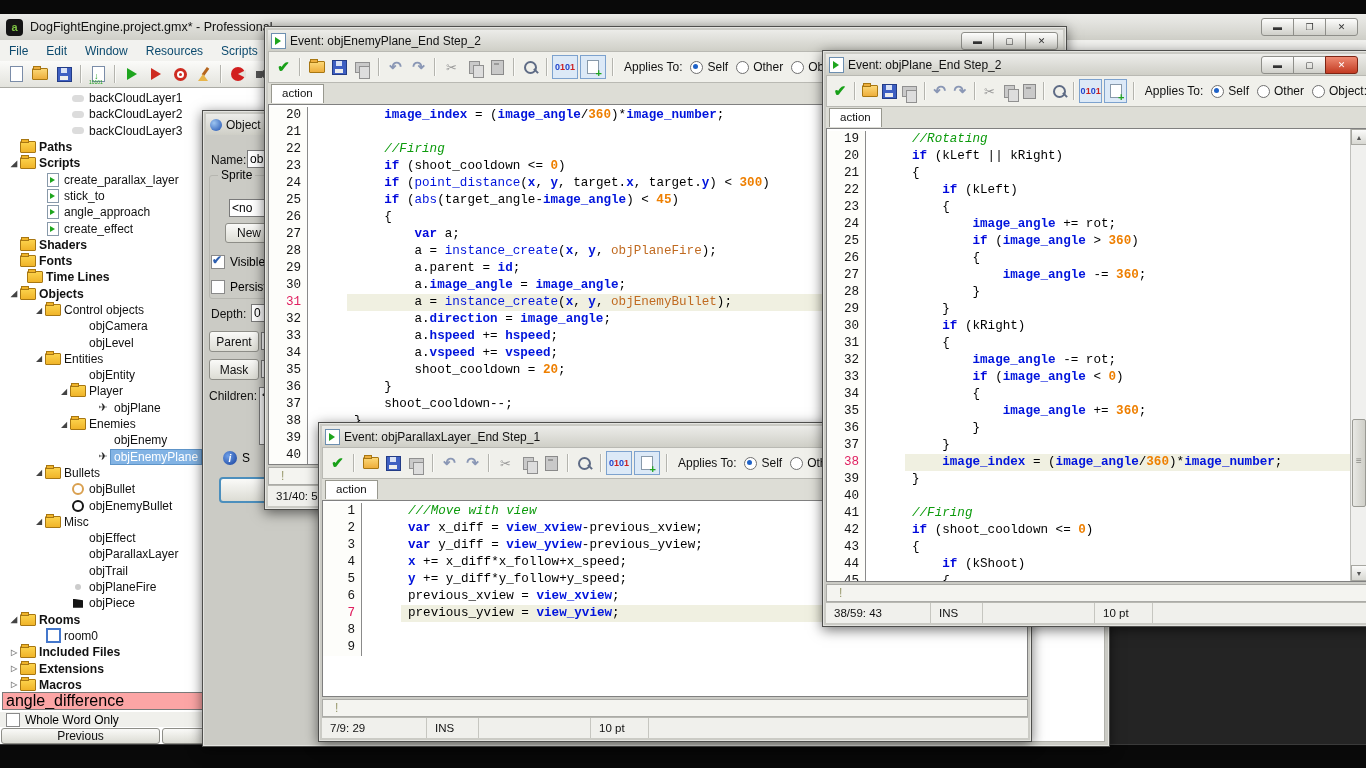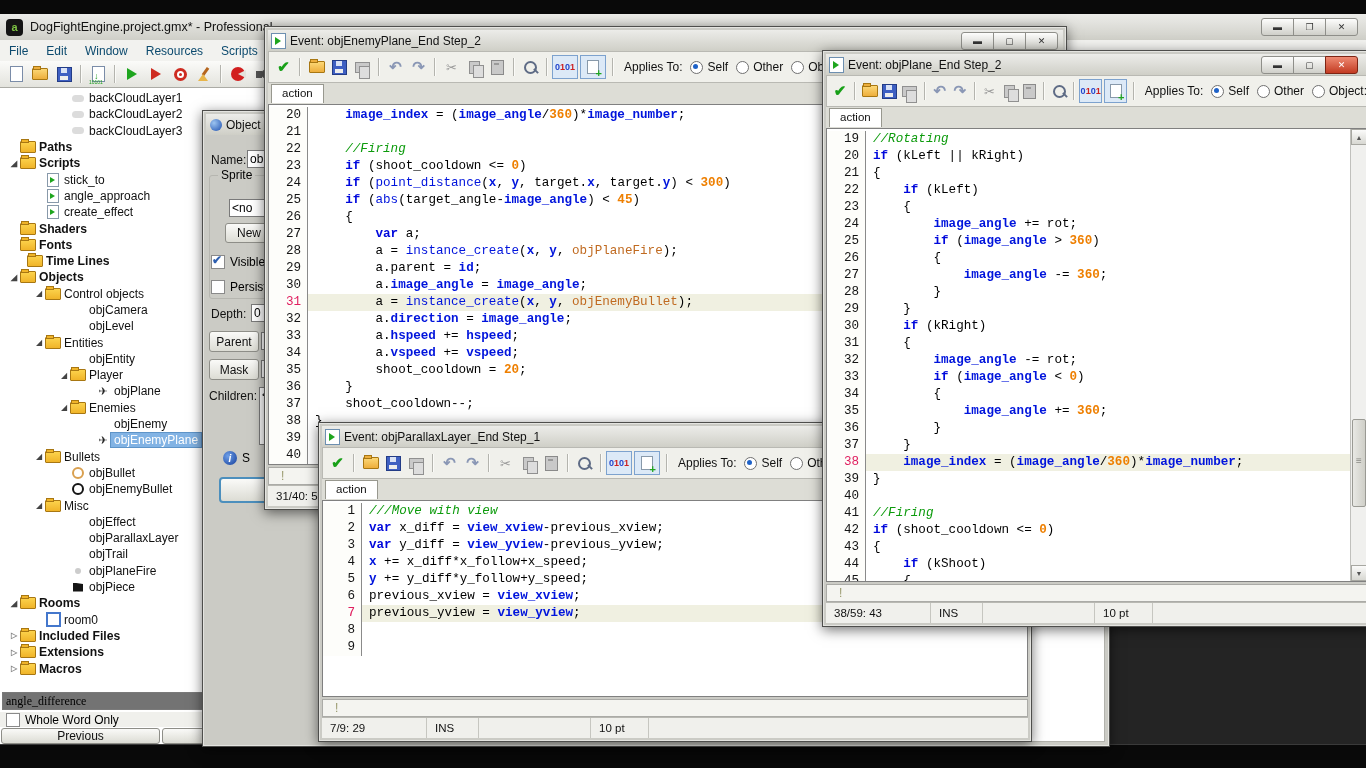--- a/index.html
+++ b/index.html
@@ -68,21 +68,21 @@
   .ti-plane{font-size:11px;color:#222;line-height:11px;}
   .ti-ring-orange{width:8px;height:8px;border:2px solid #D9A050;border-radius:50%;}
   .ti-ring-black{width:8px;height:8px;border:2.5px solid #151515;border-radius:50%;}
   .ti-room{width:11px;height:11px;background:#fff;border:2px solid #4477CC;}
   .ti-sprite-faint{width:12px;height:7px;background:#DCDCDC;border-radius:4px;}
   .ti-dot-faint{width:6px;height:6px;background:#CCC;border-radius:50%;}
   .ti-black-shape{width:10px;height:9px;background:#151515;clip-path:polygon(0 0,100% 15%,100% 100%,0 100%);}
 
   
   #search-input{position:absolute;left:2px;top:604px;width:314px;height:16px;border:1px solid #7a7a7a;
-     font-size:12px;font-family:Liberation Serif, serif;padding:0 3px;background:#737373;}
+     font-size:16px;font-family:Liberation Sans, sans-serif;padding:0 3px;background:#fca5a5;}
   .cbrow{position:absolute;left:0;top:624px;width:322px;height:15px;background:#F0F0EC;display:flex;align-items:center;font-size:12px;}
   .cb{width:12px;height:12px;background:#fff;border:1px solid #8A8A8A;margin-right:5px;flex:none;}
   .btnrow{position:absolute;left:0;top:640px;width:322px;height:16px;display:flex;}
   .gbtn{flex:1;margin:0 1px;background:linear-gradient(#FAFAF8,#DCDCD4);border:1px solid #8E8E88;border-radius:3px;
         font-size:12px;display:flex;align-items:center;justify-content:center;color:#111;}
 
   
   .swin{background:#CBCBC5;border:1px solid #4E4E4C;box-shadow:0 3px 12px rgba(0,0,0,.55), inset 0 0 0 1px #E4E4E0;}
   .sw-title{position:absolute;left:3px;top:3px;right:3px;height:21px;display:flex;align-items:center;
             background:linear-gradient(#ECECE9,#CFCFC7);}
@@ -118,21 +118,21 @@
   .e-tabrow{position:absolute;left:3px;top:56px;right:3px;height:21px;background:#DDDDD6;}
   .e-tab{display:inline-block;margin-left:3px;margin-top:1px;padding:2px 10px 4px;background:#FFF;
          border:1px solid #98988F;border-bottom:none;font-size:11.5px;color:#111;}
   .e-code{position:absolute;left:3px;right:3px;background:#fff;border:1px solid #808080;overflow:hidden;box-sizing:border-box;}
   #e0 .e-code{top:77px;bottom:44px;}
   #e1w .e-code{top:77px;bottom:44px;}
   #e2w .e-code{top:77px;bottom:44px;}
   .code-lines{position:absolute;left:0;top:2px;right:0;}
   .crow{display:flex;height:17px;line-height:17px;font-family:"Liberation Mono","DejaVu Sans Mono",monospace;font-size:12.6px;}
   .ln{flex:0 0 32px;text-align:right;padding-right:6px;background:#FDFDFA;border-right:1px solid #8A8A8A;color:#141414;flex-shrink:0;}
-  .cl{padding-left:7px;white-space:pre;flex:1;}
+  .cl{padding-left:7px;white-space:pre;flex:1;margin-left:39px;}
   .crow.hl .cl{background:#F0F0E1;}
   .crow.hl .ln{color:#E02060;}
   .tk-p{color:#000;}
   .tk-k{color:#0008DC;font-weight:bold;}
   .tk-b{color:#0014DC;font-weight:bold;}
   .tk-f{color:#0014DC;}
   .tk-n{color:#EE7F00;font-weight:bold;}
   .tk-r{color:#C06A20;}
   .tk-c{color:#0D9B0D;font-style:italic;}
   .e-alert{position:absolute;left:3px;right:3px;bottom:24px;height:18px;background:#F4F4F0;border:1px solid #ABABA7;
@@ -265,20 +265,27 @@
         <span class="tr-icon">
           <span class="ti-folder"></span>
         </span>
         <span class="tr-label">Scripts</span>
       </div>
       <div class="trow" style="padding-left: 33px;">
         <span class="tr-arrow"></span>
         <span class="tr-icon">
           <span class="ti-script"></span>
         </span>
+        <span class="tr-label">create_parallax_layer</span>
+      </div>
+      <div class="trow" style="padding-left: 33px;">
+        <span class="tr-arrow"></span>
+        <span class="tr-icon">
+          <span class="ti-script"></span>
+        </span>
         <span class="tr-label">stick_to</span>
       </div>
       <div class="trow" style="padding-left: 33px;">
         <span class="tr-arrow"></span>
         <span class="tr-icon">
           <span class="ti-script"></span>
         </span>
         <span class="tr-label">angle_approach</span>
       </div>
       <div class="trow" style="padding-left: 33px;">

